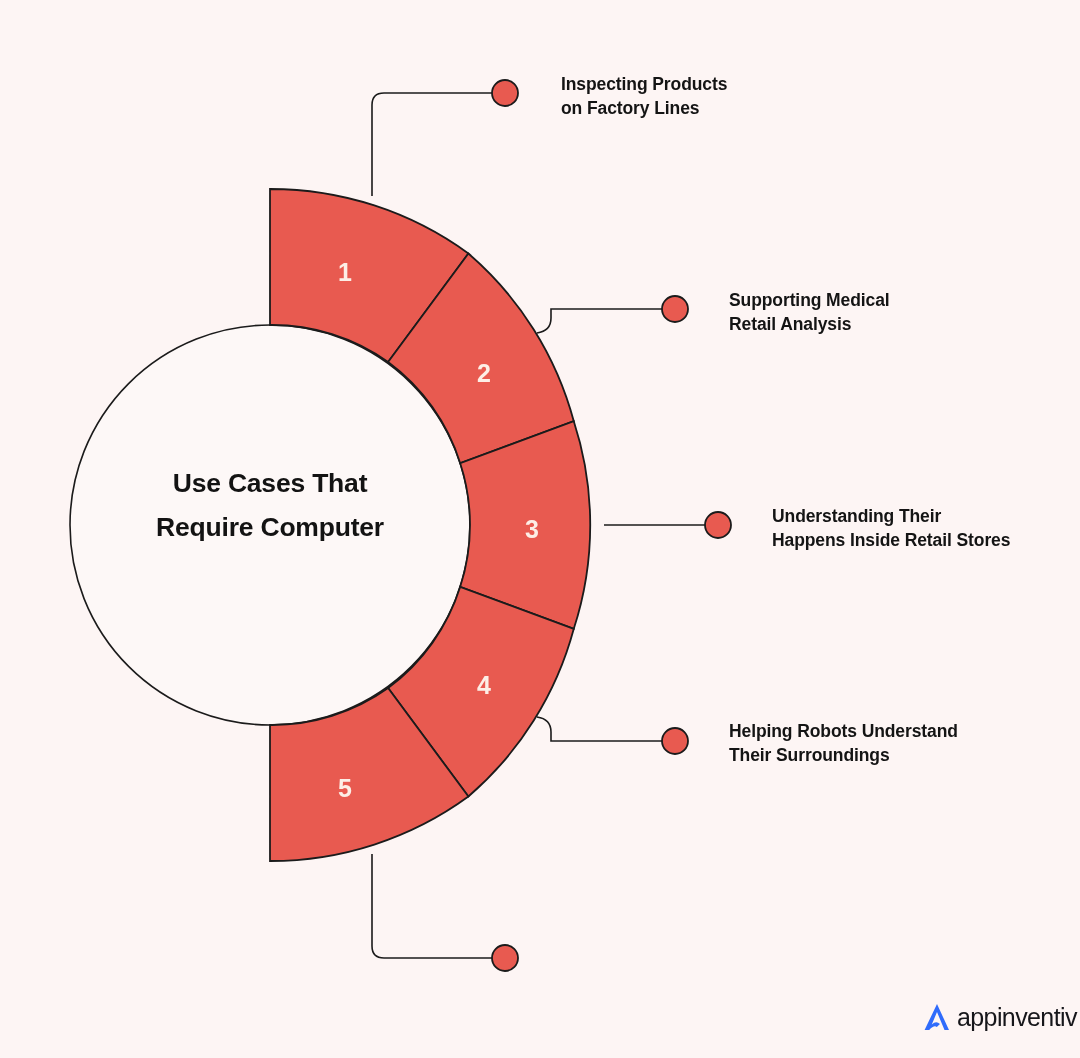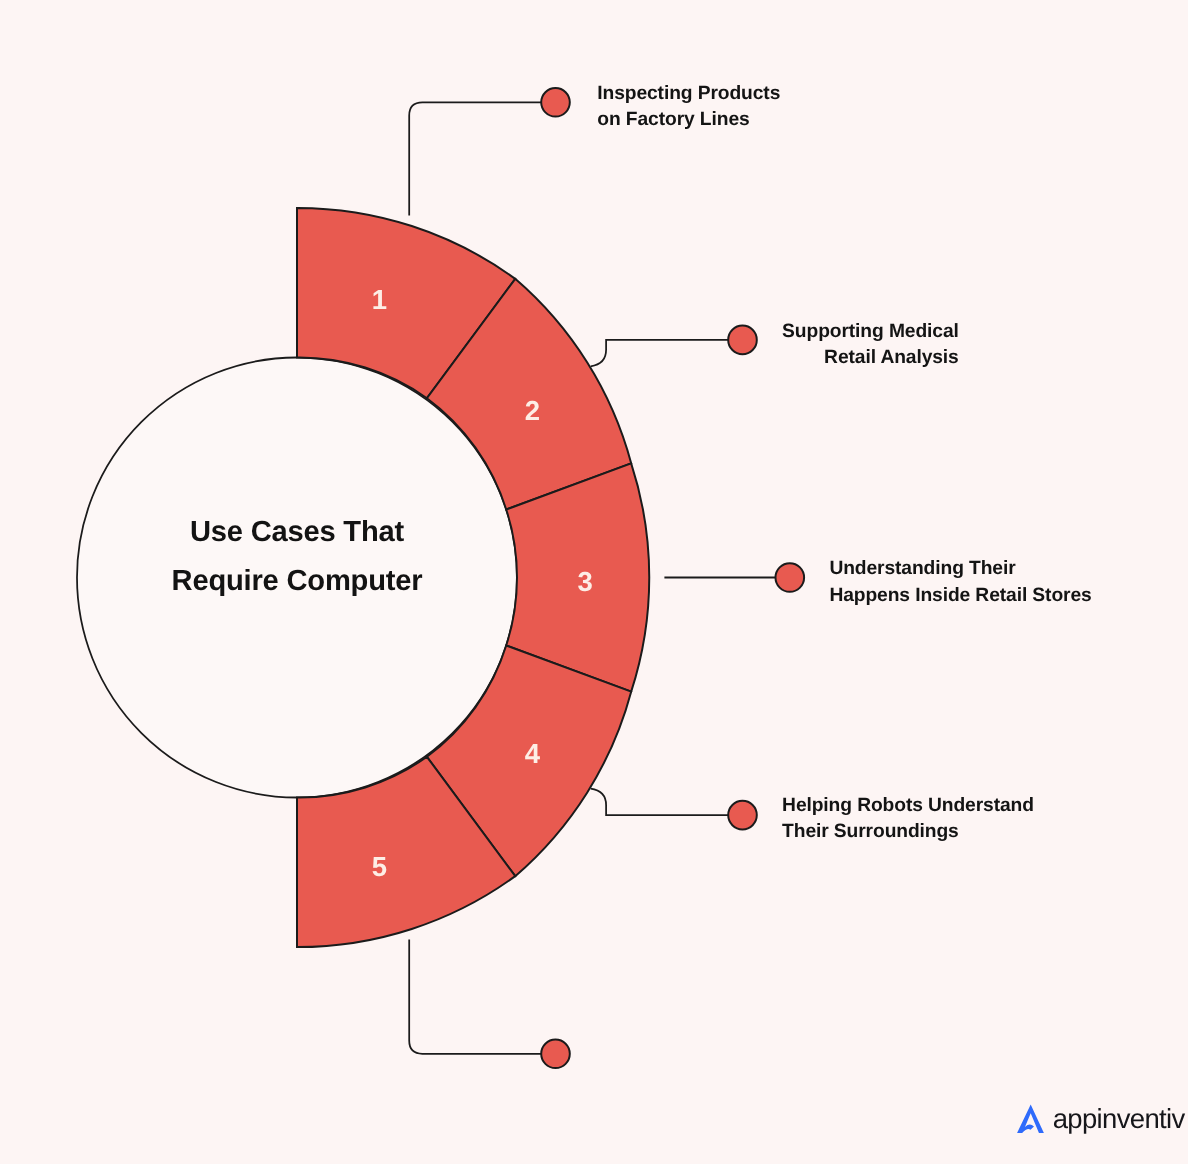--- a/index.html
+++ b/index.html
@@ -50,21 +50,21 @@
   .callout {
     position: absolute;
     font-family: "Liberation Sans", sans-serif;
     font-size: 17.5px;
     font-weight: bold;
     color: #141414;
     line-height: 24px;
     letter-spacing: -0.1px;
     white-space: nowrap;
   }
-  .callout .ln { display: block; }
+  .callout .ln { display: block; margin-left: 18px; }
   .logo {
     position: absolute;
     left: 920px;
     top: 1000px;
     display: flex;
     align-items: center;
     gap: 3px;
   }
   .logo-text {
     font-family: "Liberation Sans", sans-serif;
@@ -122,21 +122,21 @@
   <div class="center-title">
     <div>Use Cases That</div>
     <div>Require Computer</div>
   </div>
 
   <div class="callout" style="left:543px; top:72px;">
     <span class="ln">Inspecting Products</span>
     <span class="ln">on Factory Lines</span>
   </div>
 
-  <div class="callout" style="left:711px; top:288px;text-align:right;">
+  <div class="callout" style="left:711px; top:288px;">
     <span class="ln">Supporting Medical</span>
     <span class="ln">Retail Analysis</span>
   </div>
 
   <div class="callout" style="left:754px; top:504px;">
     <span class="ln">Understanding Their</span>
     <span class="ln">Happens Inside Retail Stores</span>
   </div>
 
   <div class="callout" style="left:711px; top:719px;">

